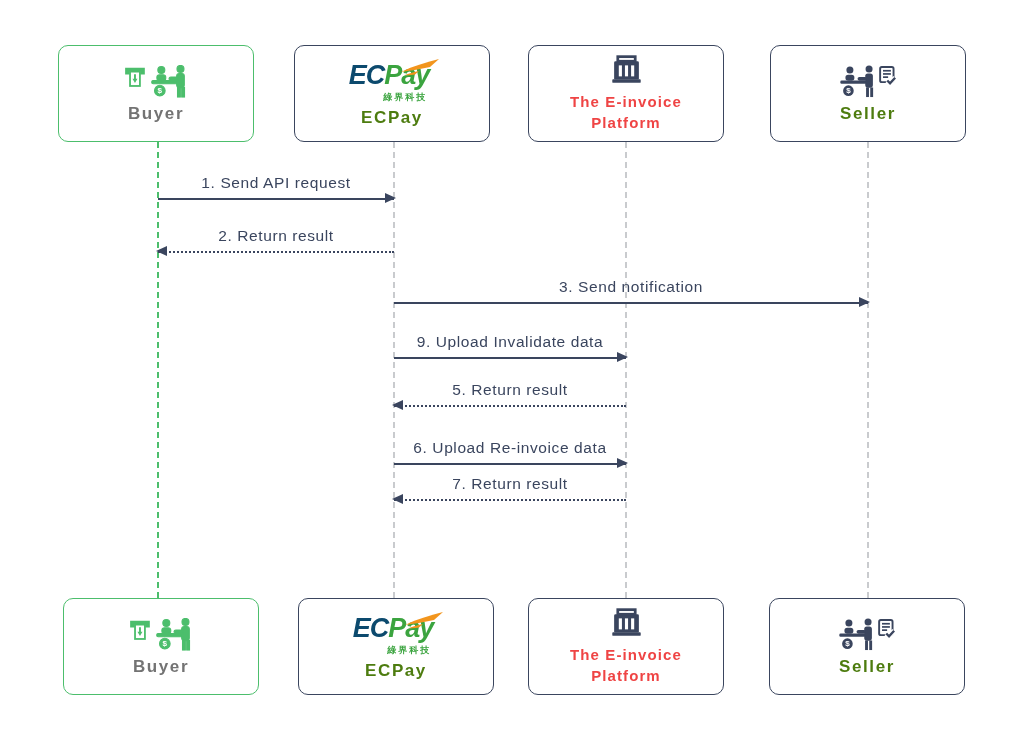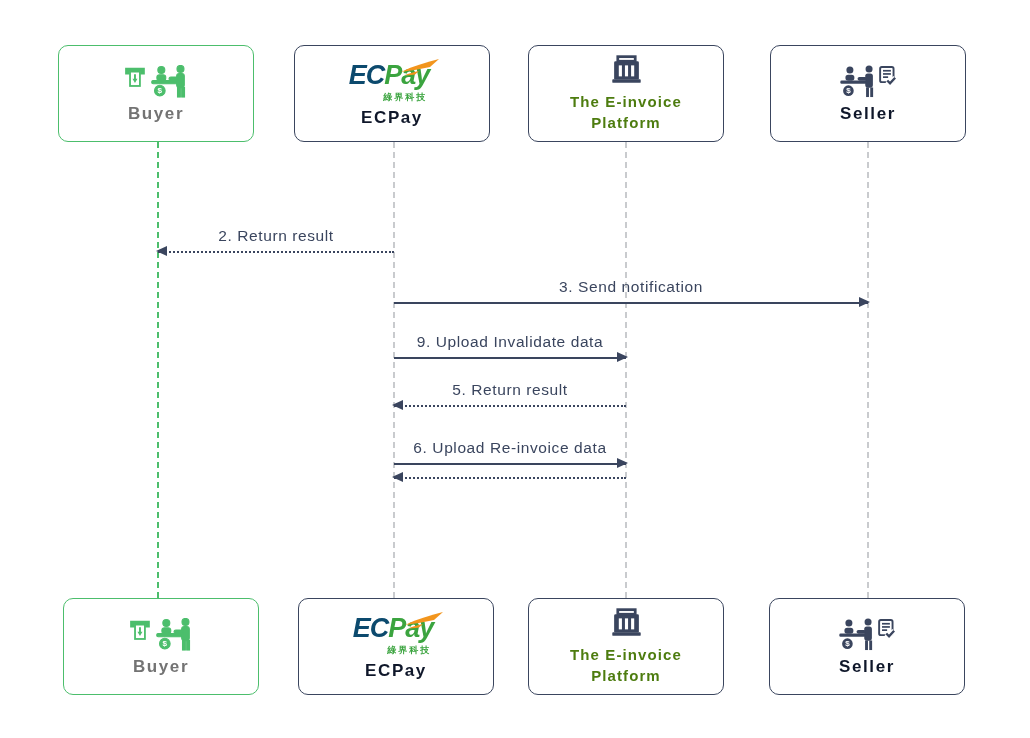--- a/index.html
+++ b/index.html
@@ -11,23 +11,23 @@
   .lifeline{position:absolute;top:142px;height:456px;width:0;border-left:2px dashed #c9cbce;}
   .lifeline.green{border-left-color:#4cbe6c;}
   
   .actor{
     position:absolute;width:196px;height:97px;background:#fff;
     border:1.6px solid #3a455e;border-radius:10px;
     display:flex;flex-direction:column;align-items:center;justify-content:center;gap:7px;
     box-sizing:border-box;
   }
   .actor.green{border-color:#4cbe6c;}
-  .actor-label{font-size:17px;font-weight:700;letter-spacing:1.6px;color:#0f172a;line-height:1;}
+  .actor-label{font-size:17px;font-weight:700;letter-spacing:1.6px;color:#4d7c0f;line-height:1;}
   .actor.green .actor-label{color:#737373;}
-  .actor-label2{font-size:15px;font-weight:700;letter-spacing:1.1px;color:#4d7c0f;text-align:center;line-height:21px;}
+  .actor-label2{font-size:15px;font-weight:700;letter-spacing:1.1px;color:#ef4444;text-align:center;line-height:21px;}
   .actor-icon{display:block;line-height:0;}
   
   .ecpay-logo{position:relative;line-height:1;text-align:center;padding-right:6px;}
   .ecpay-word{font-style:italic;font-weight:700;font-size:27px;letter-spacing:-1px;position:relative;display:inline-block;}
   .ecpay-word .ec{color:#0c4a6e;}
   .ecpay-word .pay{color:#3ba43f;}
   .swoosh{position:absolute;top:-4px;right:-12px;width:42px;height:18px;pointer-events:none;}
   .ecpay-sub{font-size:9px;font-weight:700;color:#3ba43f;letter-spacing:2px;text-align:right;margin-top:4px;padding-right:2px;}
   
   .message{position:absolute;display:flex;flex-direction:column;}
@@ -127,20 +127,26 @@
           <line x1="3.6" y1="7.4" x2="11" y2="7.4" stroke="#3a455e" stroke-width="1.6"></line>
           <line x1="3.6" y1="10.4" x2="8.4" y2="10.4" stroke="#3a455e" stroke-width="1.6"></line>
           <path d="M7.6 13.6 l2.6 2.6 l4.8 -5.2" fill="none" stroke="#fff" stroke-width="4.6"></path>
           <path d="M7.6 13.6 l2.6 2.6 l4.8 -5.2" fill="none" stroke="#3a455e" stroke-width="2.2"></path>
         </g>
       </svg>
     </span>
     <span class="actor-label">Seller</span>
   </div>
 
+  <div class="message" style="left:158px;top:172px;width:236px">
+    <div class="msg-label">1. Send API request</div>
+    <div class="msg-line">
+        <i class="head right"></i>
+      </div>
+  </div>
 
   <div class="message" style="left:158px;top:225px;width:236px">
     <div class="msg-label">2. Return result</div>
     <div class="msg-line dotted">
         <i class="head left"></i>
       </div>
   </div>
 
   <div class="message" style="left:394px;top:276px;width:474px">
     <div class="msg-label">3. Send notification</div>
@@ -164,20 +170,21 @@
   </div>
 
   <div class="message" style="left:394px;top:437px;width:232px">
     <div class="msg-label">6. Upload Re-invoice data</div>
     <div class="msg-line">
         <i class="head right"></i>
       </div>
   </div>
 
   <div class="message" style="left:394px;top:473px;width:232px">
+    <div class="msg-label">7. Return result</div>
     <div class="msg-line dotted">
         <i class="head left"></i>
       </div>
   </div>
 
   <div class="actor green" style="left:63px;top:598px">
     <span class="actor-icon">
       <svg width="62" height="33" viewBox="0 0 58 31" fill="#4cbe6c">
         <path d="M0 2.5 h18.5 v6.5 h-4.4 v-3.2 h-9.7 v3.2 H0 Z"></path>
         <rect x="4.6" y="6.2" width="9.3" height="13.5" fill="#fff" stroke="#4cbe6c" stroke-width="1.7"></rect>

